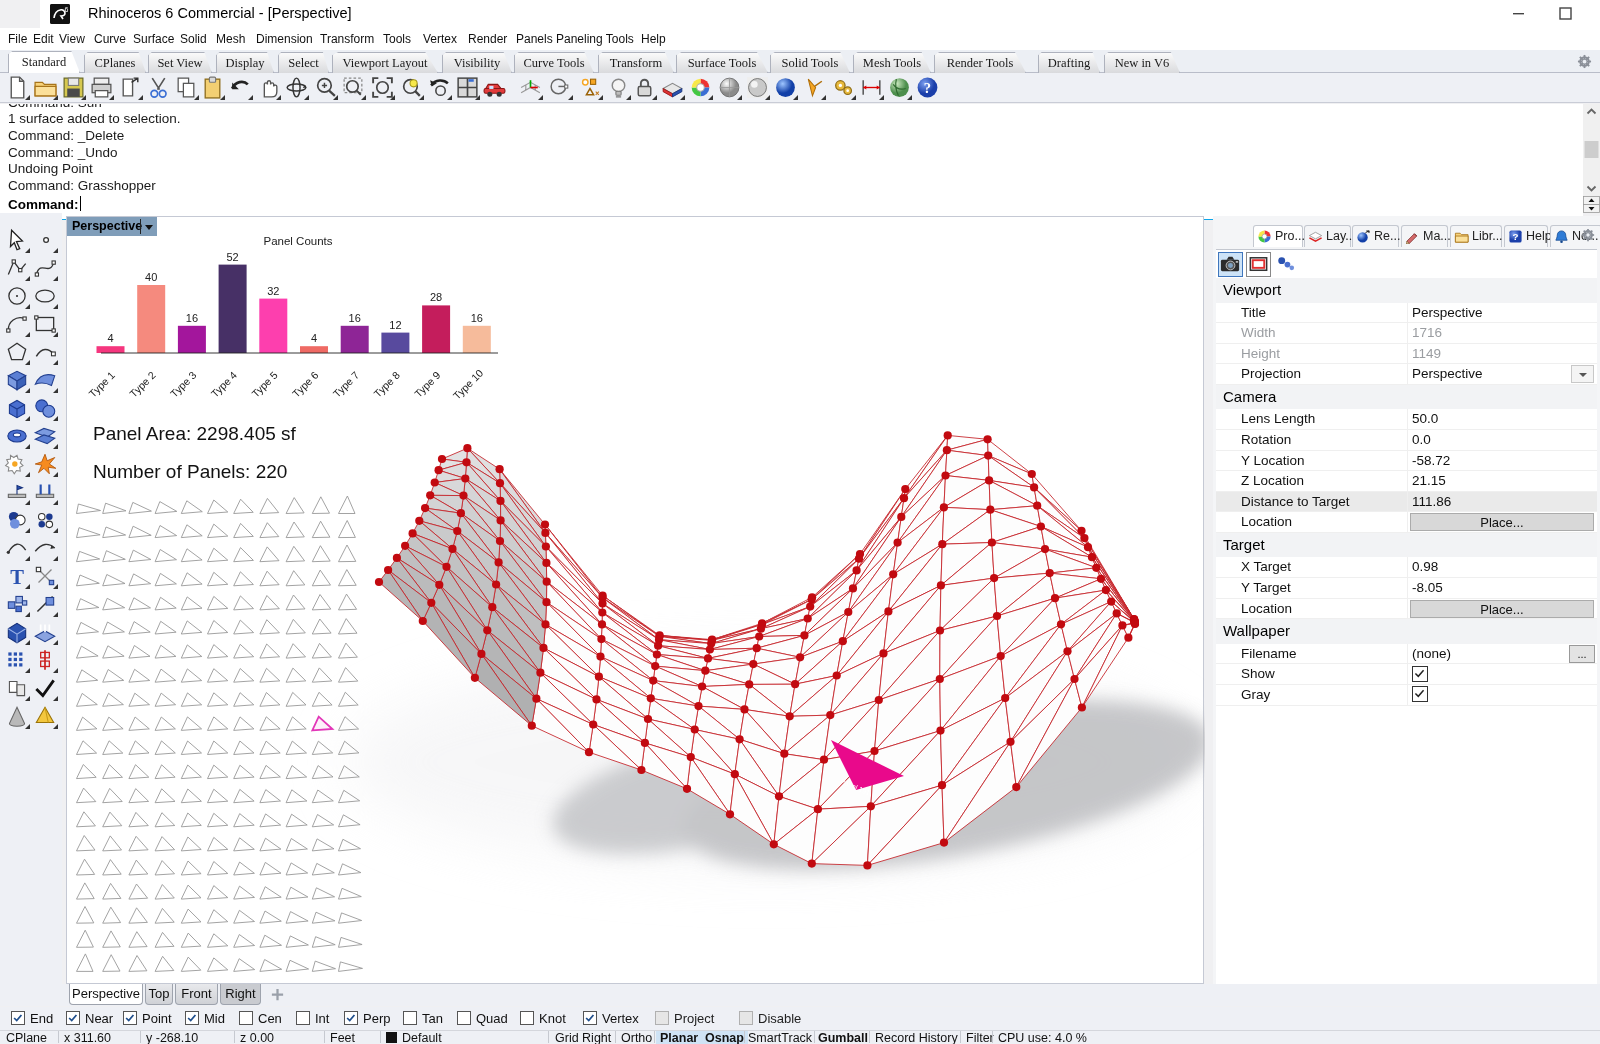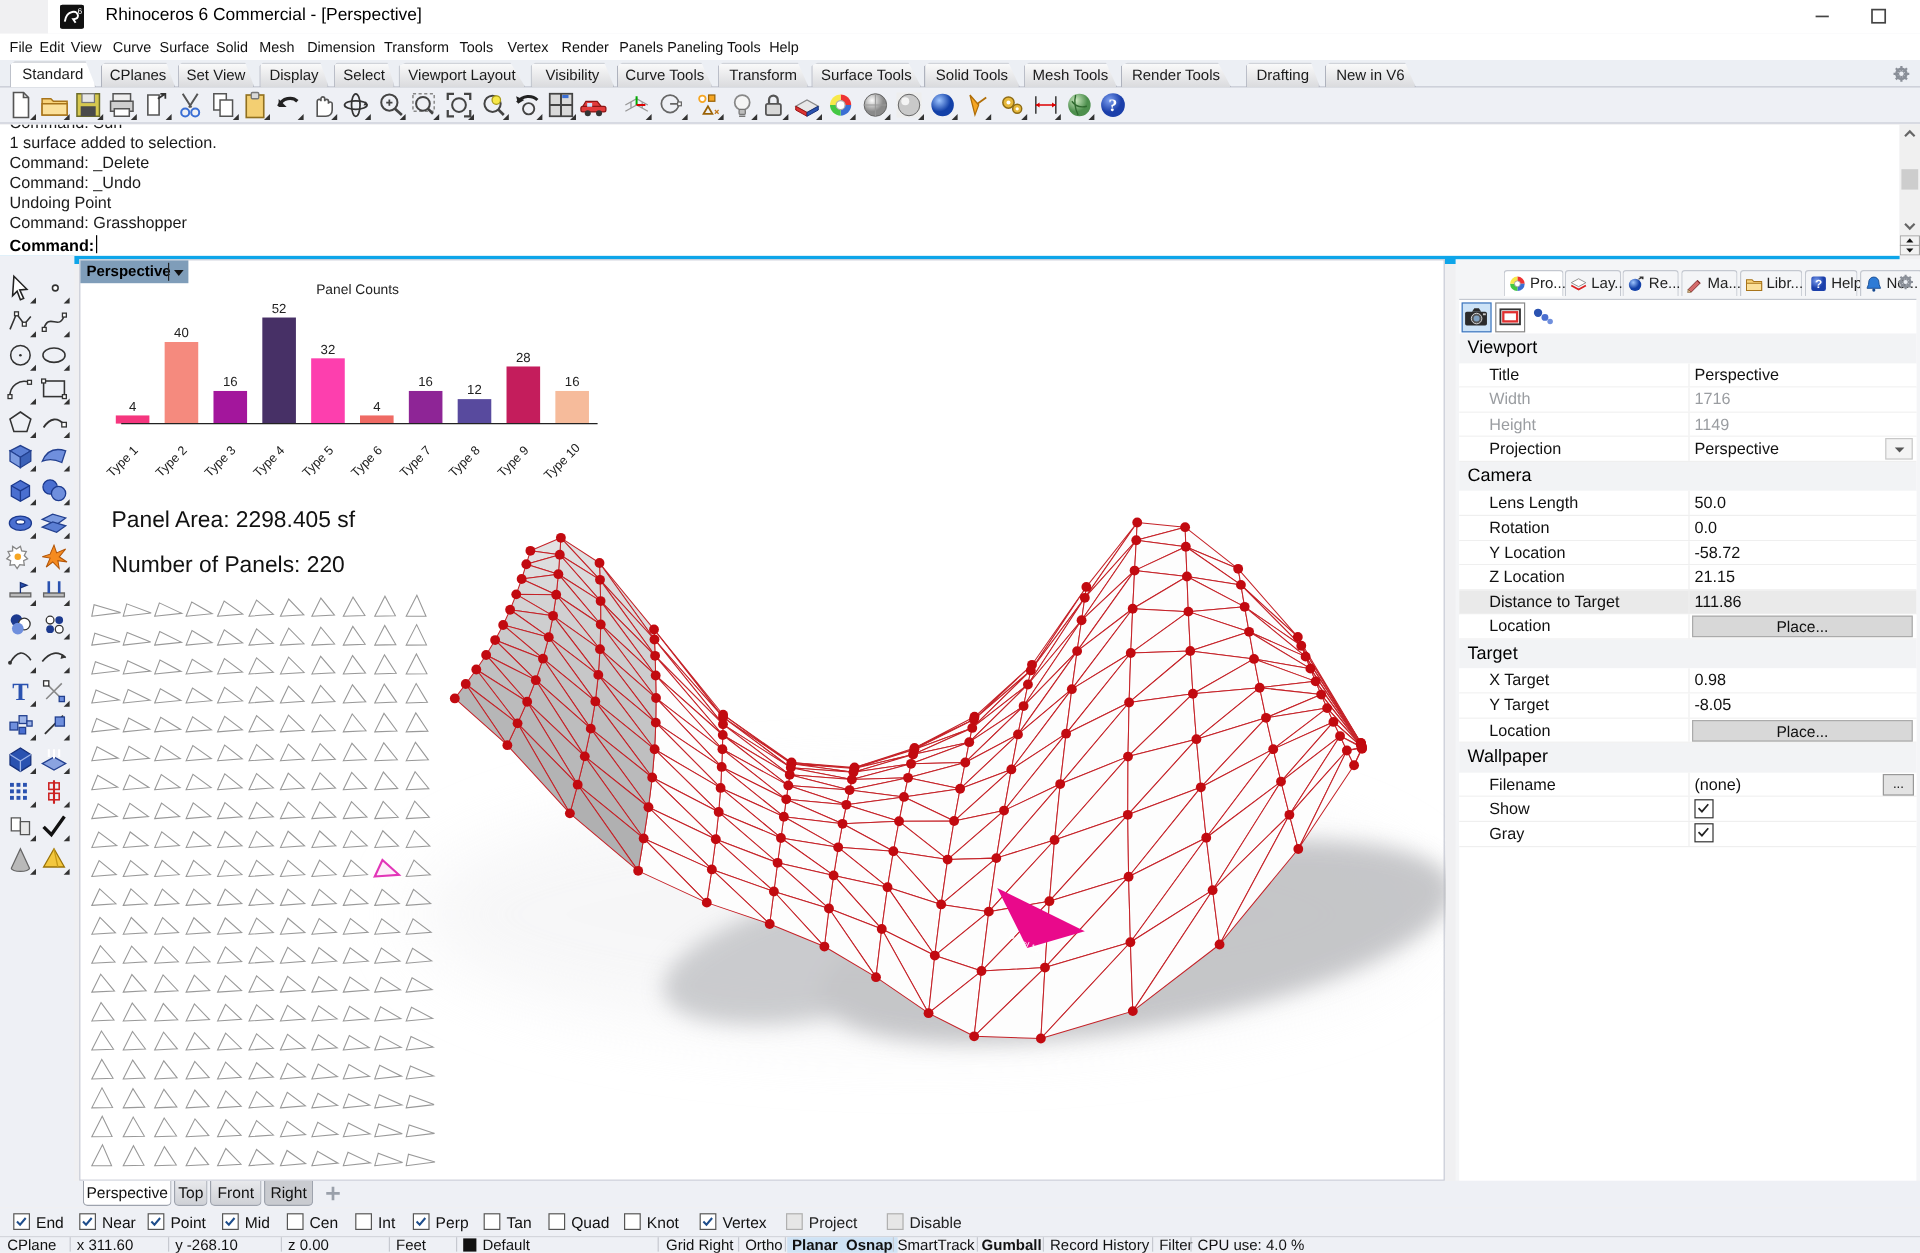--- a/index.html
+++ b/index.html
@@ -9,30 +9,30 @@
 #titlebar { position:absolute; left:0; top:0; width:1600px; height:28px; background:#ffffff;margin-left:40px; }
 #appicon { position:absolute; left:10px; top:4px; width:20px; height:20px; background:#111; border-radius:2px; }
 #apptitle { position:absolute; left:48px; top:5px; font-size:14.5px; color:#000; }
 
 #menubar { position:absolute; left:0; top:28px; width:1600px; height:22px; background:#ffffff; font-size:12px; color:#111; }
 #menubar span { position:absolute; top:4px; }
 
 #tabrow { position:absolute; left:0; top:50px; width:1600px; height:23px; background:#eceff4; border-bottom:1px solid #b9bdc9; }
 .ttab { position:absolute; top:2px; height:21px; font-size:12.5px; color:#1a1a1a; text-align:center; line-height:21px;
   background:linear-gradient(#fafafa,#d9dadd); border:1px solid #aeb2bd; border-bottom:none; border-radius:3px 3px 0 0;
-  clip-path:polygon(0 100%, 0 15%, 6% 0, 88% 0, 100% 100%); }
+  clip-path:polygon(0 100%, 0 15%, 6% 0, 88% 0, 100% 100%);font-family:Liberation Serif, serif; }
 .ttab.active { background:#ffffff; z-index:3; height:22px; top:1px; }
 
 #toolbar { position:absolute; left:0; top:73px; width:1600px; height:30px; background:#eef0f5; border-bottom:1px solid #c9ccd6; }
 .tico { position:absolute; top:2px; width:25px; height:25px; }
 .tico svg { width:25px; height:25px; }
 .fly:after { content:""; position:absolute; right:0px; bottom:0px; border-left:5px solid transparent; border-bottom:5px solid #333; }
 
 #cmdarea { position:absolute; left:0; top:104px; width:1583px; height:116px; background:#ffffff; overflow:hidden;
-  font-size:13.5px; color:#1a1a1a; border-bottom:7px solid #0ea5e9; }
+  font-size:13.5px; color:#1a1a1a; border-bottom:1px solid #0ea5e9; }
 #cmdarea div { position:absolute; left:8px; }
 #cmdscroll { position:absolute; left:1583px; top:104px; width:17px; height:92px; background:#f0f0f0; }
 #cmdline { position:absolute; left:0; top:196px; width:1583px; height:17px; background:#ffffff; font-size:13.5px; }
 #cmdspin { position:absolute; left:1583px; top:196px; width:17px; height:17px; }
 
 #lefttools { position:absolute; left:0; top:213px; width:62px; height:771px; background:#eef0f5; }
 .lico { position:absolute; width:26px; height:26px; }
 .lico svg { width:26px; height:26px; }
 
 #canvas { position:absolute; left:66px; top:216px; width:1138px; height:768px; background:#ffffff; border:1px solid #c5c9d4; }

